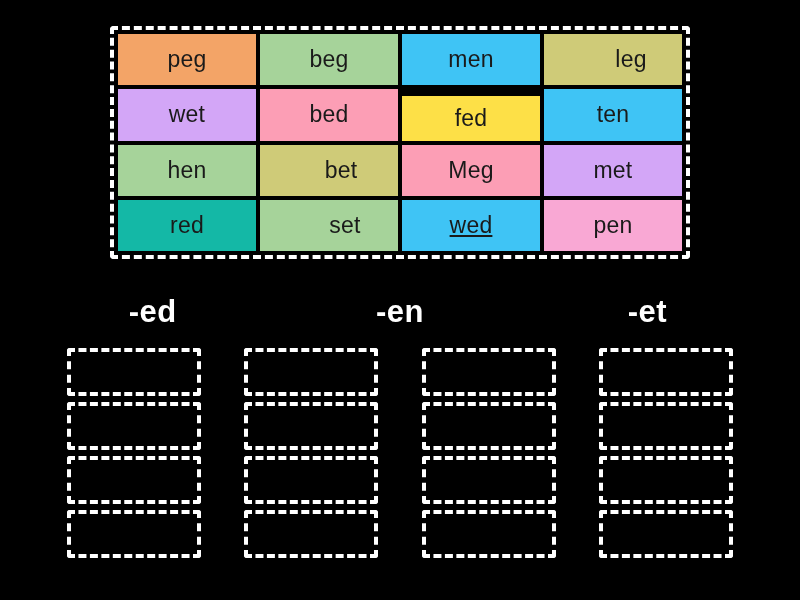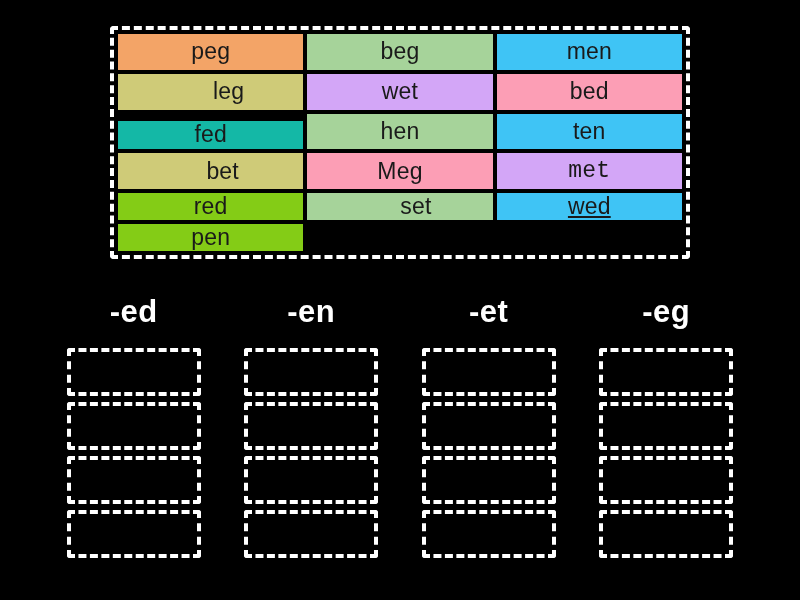--- a/index.html
+++ b/index.html
@@ -24,21 +24,21 @@
     height: 233px;
     box-sizing: border-box;
     border: 4px dashed #ffffff;
     border-radius: 4px;
     padding: 4px;
   }
   #word-bank-grid {
     width: 100%;
     height: 100%;
     display: grid;
-    grid-template-columns: repeat(3, 1fr);
+    grid-template-columns: repeat(4, 1fr);
     grid-template-rows: repeat(4, 1fr);
     gap: 4px;
   }
   .word-tile {
     display: flex;
     align-items: center;
     justify-content: center;
     color: #1a1a1a;
     font-size: 23px;
     font-weight: 400;
@@ -48,21 +48,22 @@
     overflow: hidden;
   }
 
   
   #category-headers {
     position: absolute;
     left: 45px;
     top: 294px;
     width: 710px;
     display: grid;
-    grid-template-columns: repeat(4, 1fr);
+    grid-template-columns: repeat(3, 1fr);
+    gap: 32px;
   }
   .category-header {
     text-align: center;
     color: #ffffff;
     font-size: 31px;
     font-weight: bold;
     letter-spacing: 0.5px;
     user-select: none;
   }
 
@@ -95,38 +96,37 @@
 <body>
 
 <div id="word-bank">
   <div id="word-bank-grid">
       <div class="word-tile" style="background: rgb(243, 164, 103);">peg</div>
       <div class="word-tile" style="background: rgb(166, 211, 154); text-align: center;">beg</div>
       <div class="word-tile" style="background: rgb(63, 196, 245);">men</div>
       <div class="word-tile" style="background: rgb(207, 203, 120); padding-left: 36px;">leg</div>
       <div class="word-tile" style="background: rgb(211, 166, 247);">wet</div>
       <div class="word-tile" style="background: rgb(252, 158, 181);">bed</div>
-      <div class="word-tile" style="background: #14b8a6; margin-top: 7px;">fed</div>
+      <div class="word-tile" style="background: #fde047; margin-top: 7px;">fed</div>
+      <div class="word-tile" style="background: rgb(63, 196, 245);">ten</div>
       <div class="word-tile" style="background: rgb(166, 211, 154);">hen</div>
-      <div class="word-tile" style="background: rgb(63, 196, 245);">ten</div>
       <div class="word-tile" style="background: rgb(207, 203, 120); padding-left: 24px;">bet</div>
       <div class="word-tile" style="background: rgb(252, 158, 181); text-align: center;">Meg</div>
-      <div class="word-tile" style="background: rgb(211, 166, 247); font-family: Liberation Mono, monospace;">met</div>
-      <div class="word-tile" style="background: #84cc16;">red</div>
+      <div class="word-tile" style="background: rgb(211, 166, 247);">met</div>
+      <div class="word-tile" style="background: #14b8a6;">red</div>
       <div class="word-tile" style="background: rgb(166, 211, 154); padding-left: 32px;">set</div>
       <div class="word-tile" style="background: rgb(63, 196, 245); text-decoration: underline;">wed</div>
-      <div class="word-tile" style="background: #84cc16;">pen</div>
+      <div class="word-tile" style="background: #f9a8d4;">pen</div>
     </div>
 </div>
 
 <div id="category-headers">
     <div class="category-header">-ed</div>
     <div class="category-header">-en</div>
     <div class="category-header">-et</div>
-    <div class="category-header">-eg</div>
   </div>
 
 <div id="drop-area">
     <div class="drop-column">
       <div class="drop-slot"></div>
       <div class="drop-slot"></div>
       <div class="drop-slot"></div>
       <div class="drop-slot"></div>
     </div>
     <div class="drop-column">

